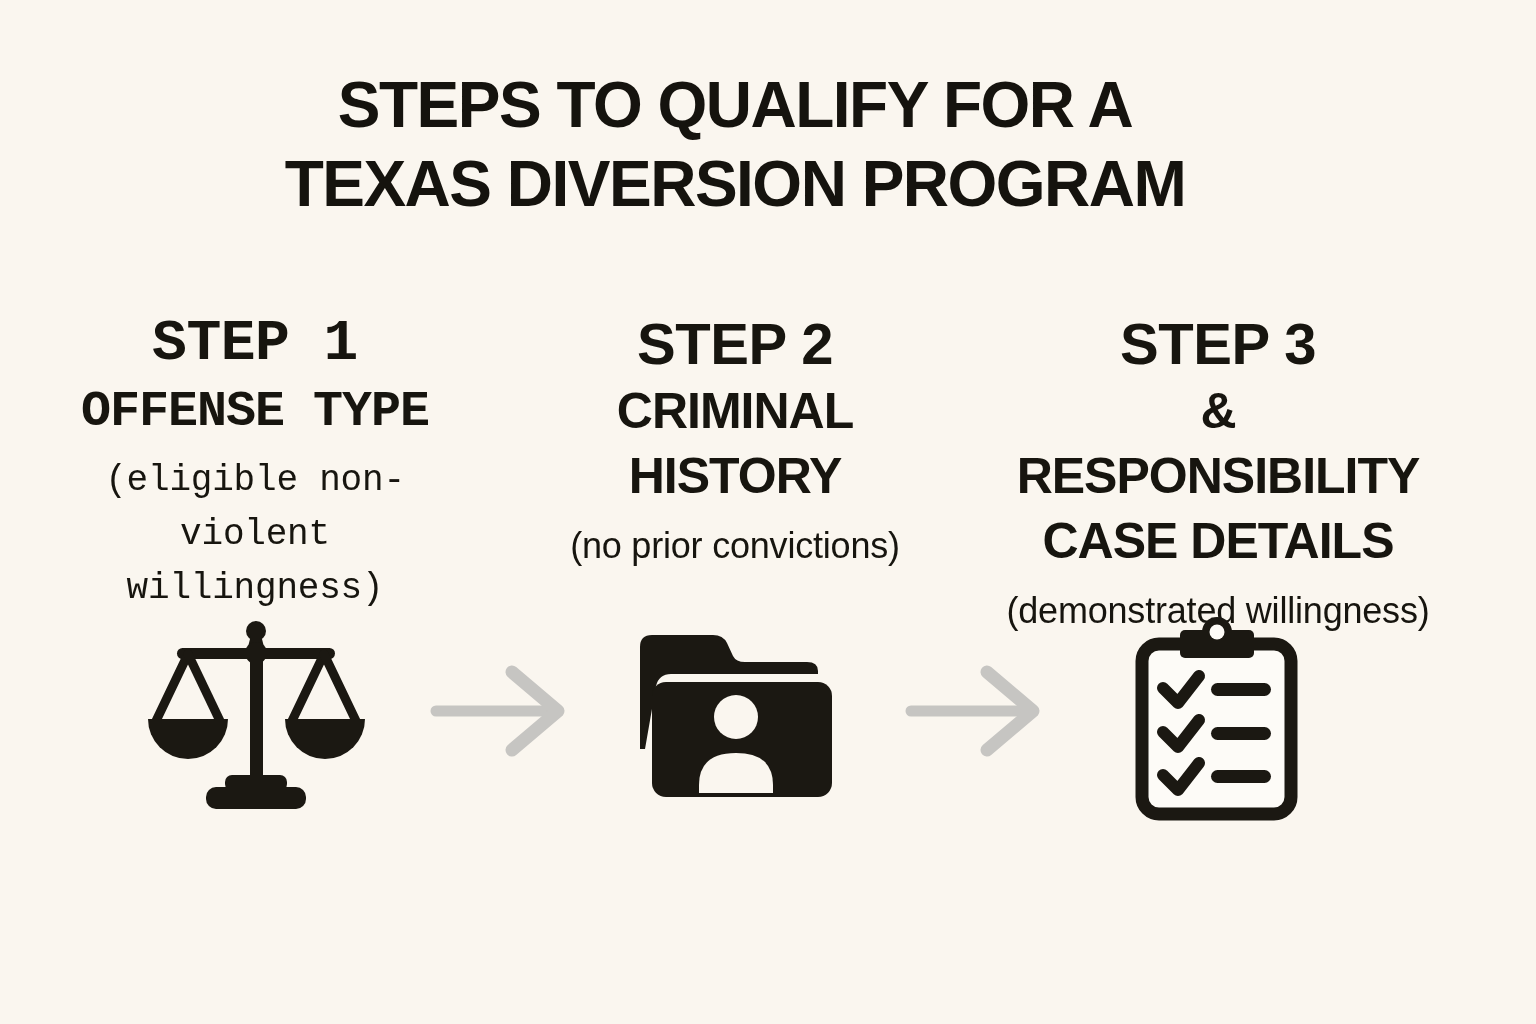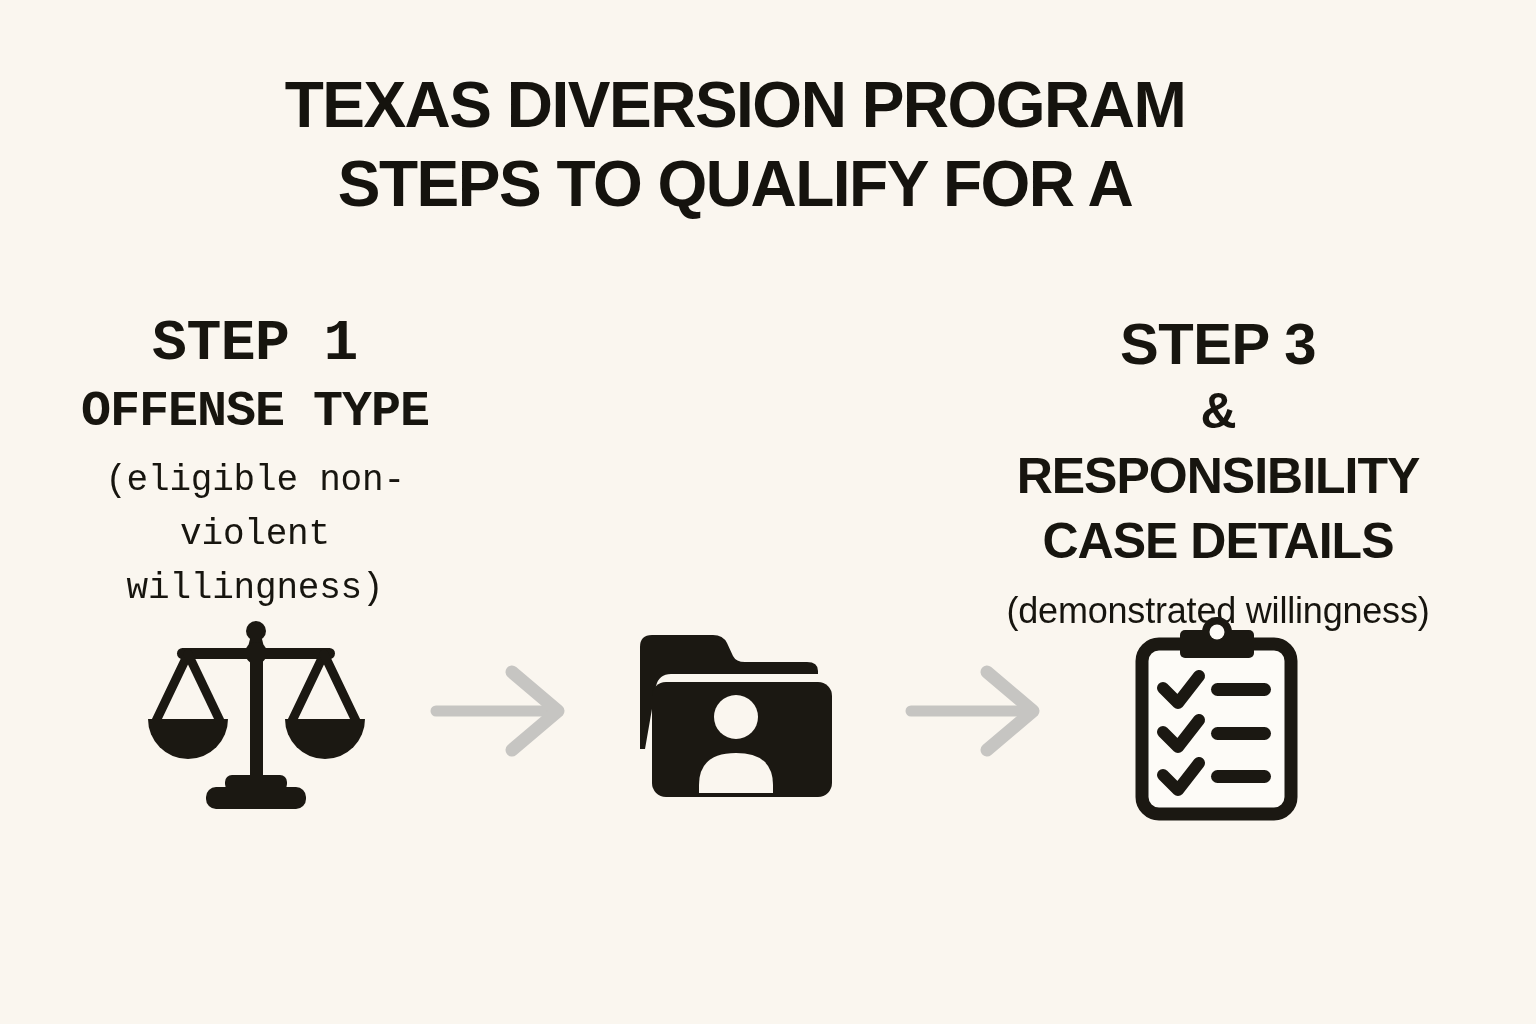--- a/index.html
+++ b/index.html
@@ -50,35 +50,45 @@
   .board{fill:#fdfbf7;stroke:#1b1812;}
   .hole{fill:#fdfbf7;}
   .arrow-stroke{stroke:#c6c5c2;fill:none;}
 </style>
 </head>
 <body>
 
 <div class="canvas">
 
   <h1 class="title">
+    <span class="title-line">STEPS TO QUALIFY FOR A</span>
     <span class="title-line">TEXAS DIVERSION PROGRAM</span>
-    <span class="title-line">STEPS TO QUALIFY FOR A</span>
   </h1>
 
   <section class="step-col col-1">
     <div class="step-label">STEP 1</div>
     <div class="step-name">
       <span class="name-line">OFFENSE TYPE</span>
     </div>
     <div class="step-note">
       <span class="note-line">(eligible non-violent</span>
       <span class="note-line">willingness)</span>
     </div>
   </section>
 
+  <section class="step-col col-2">
+    <div class="step-label">STEP 2</div>
+    <div class="step-name">
+      <span class="name-line">CRIMINAL</span>
+      <span class="name-line">HISTORY</span>
+    </div>
+    <div class="step-note">
+      <span class="note-line">(no prior convictions)</span>
+    </div>
+  </section>
 
   <section class="step-col col-3">
     <div class="step-label">STEP 3</div>
     <div class="step-name">
       <span class="name-line">&amp; RESPONSIBILITY</span>
       <span class="name-line">CASE DETAILS</span>
     </div>
     <div class="step-note">
       <span class="note-line">(demonstrated willingness)</span>
     </div>

